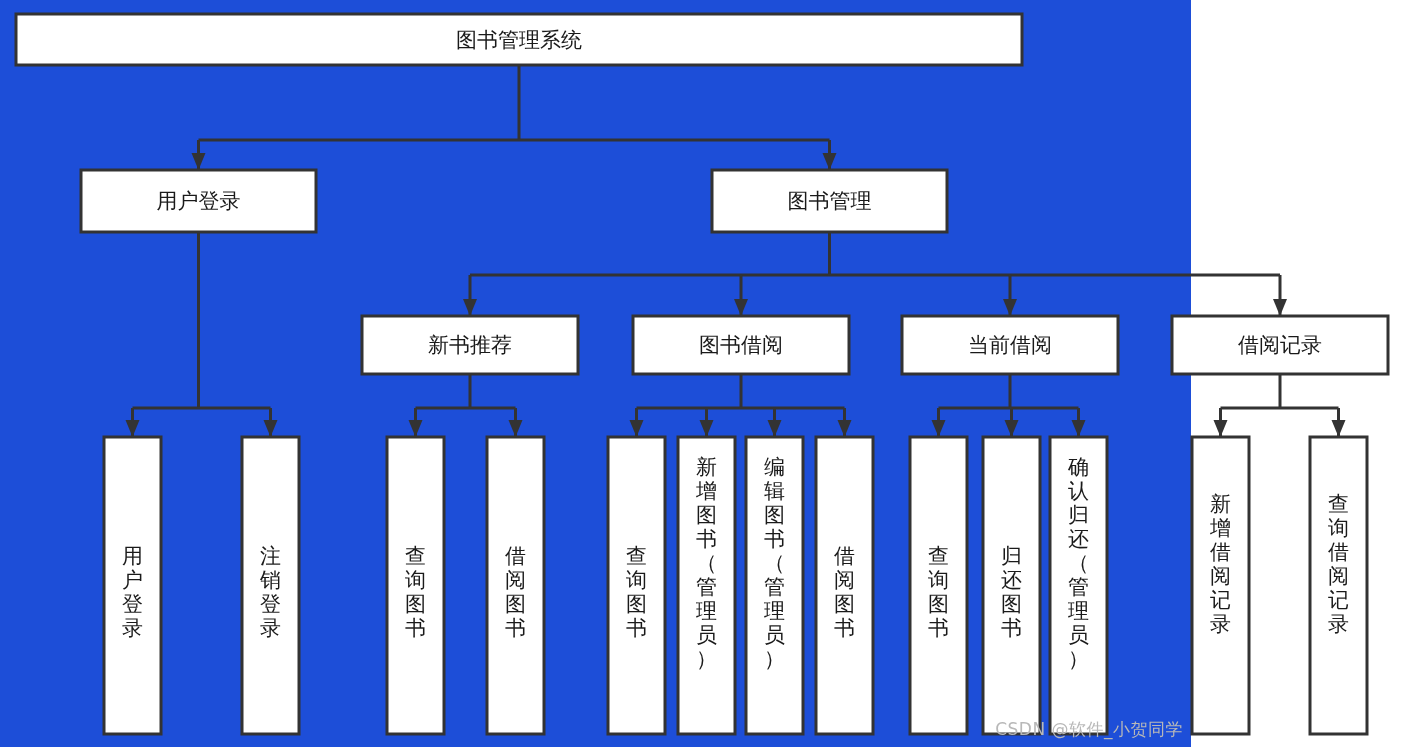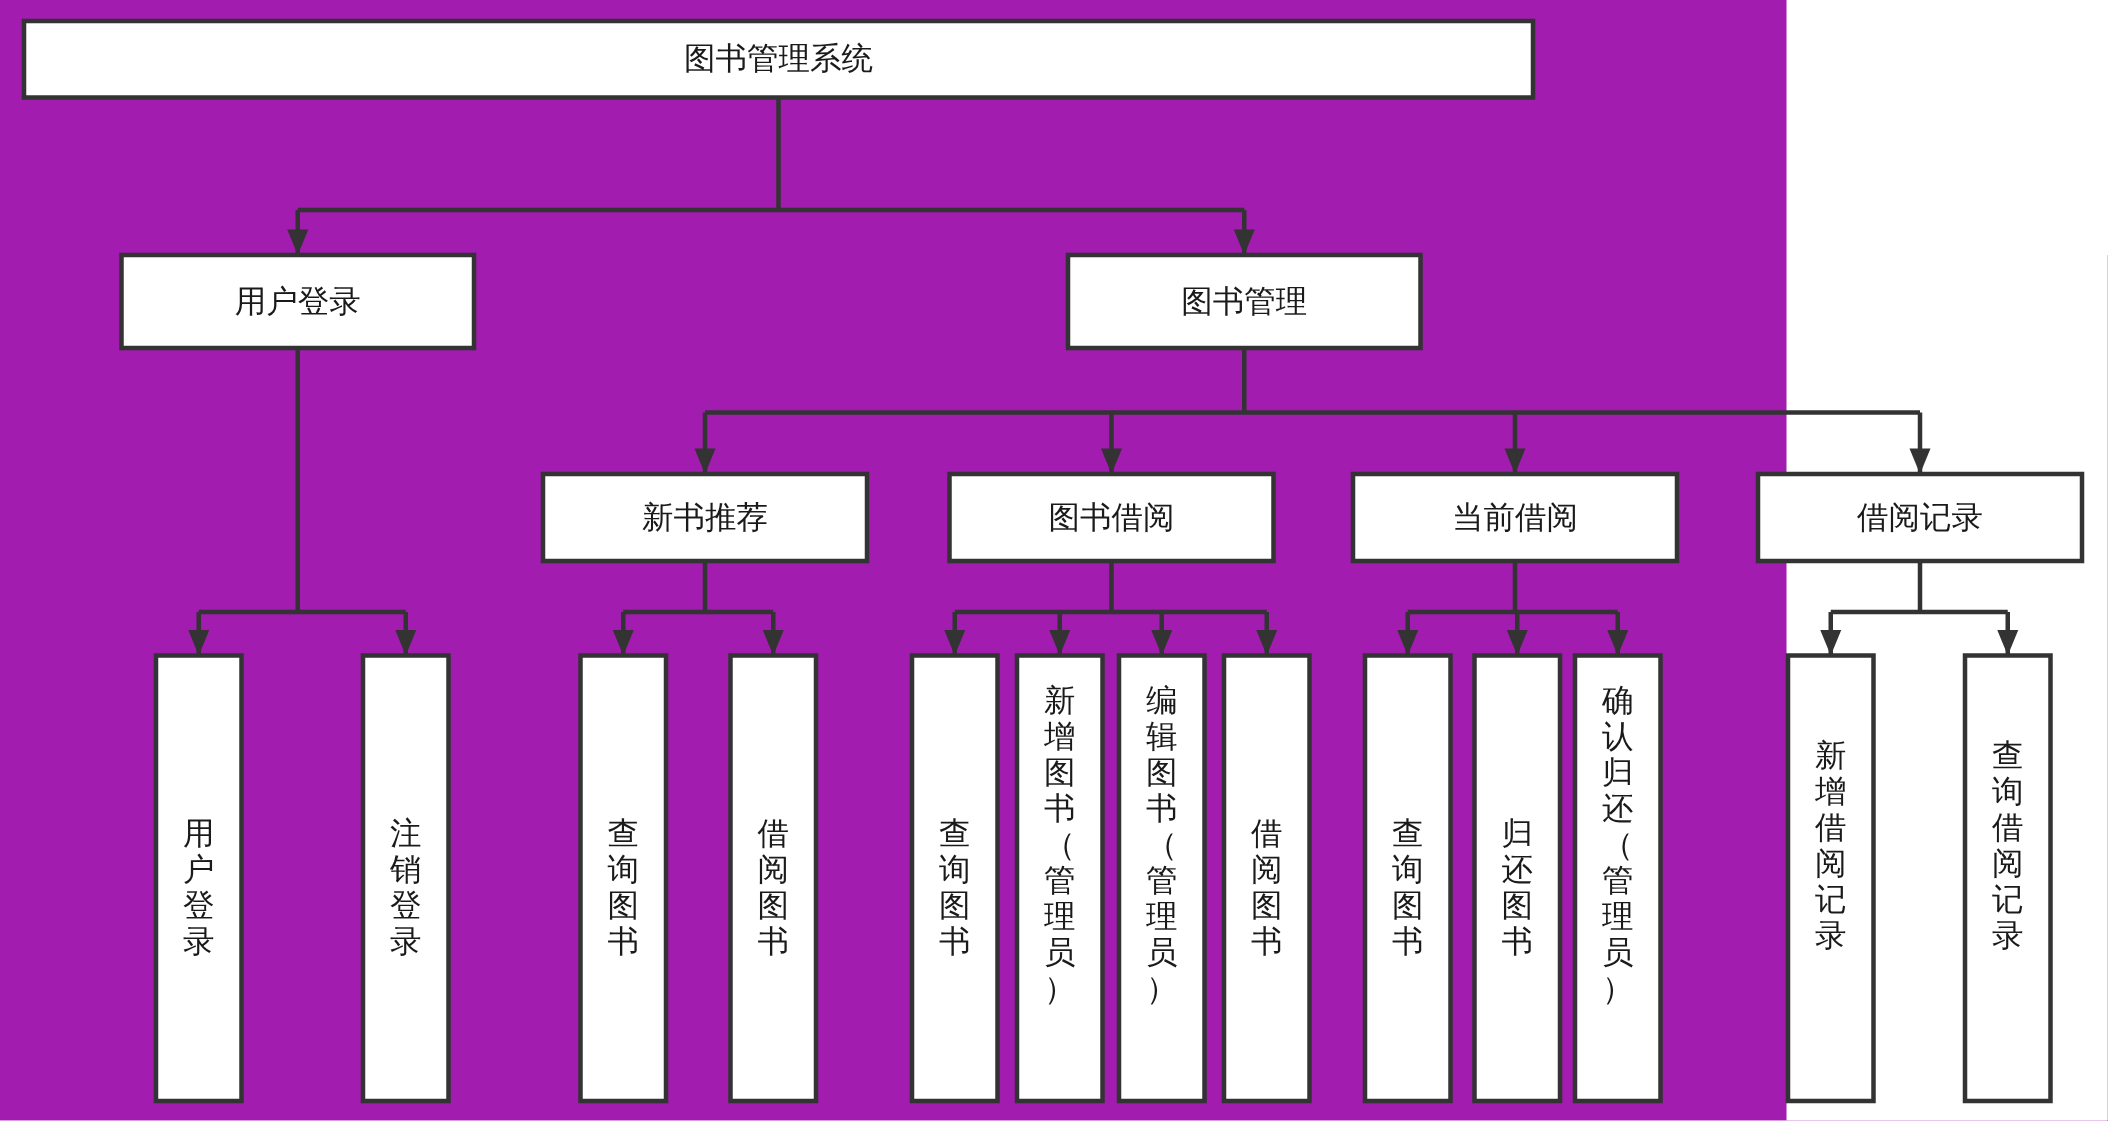--- a/index.html
+++ b/index.html
@@ -10,21 +10,21 @@
   body {
     width: 1405px;
     height: 747px;
     font-family: "DejaVu Sans", "Liberation Sans", sans-serif;
     overflow: hidden;
   }
   #diagram-root {
     position: relative;
     width: 1191px;
     height: 747px;
-    background: #a21caf;
+    background: #1d4ed8;
   }
   svg.diagram-canvas {
     position: absolute;
     top: 0;
     left: 0;
     width: 1405px;
     height: 747px;
   }
   .node-rect {
     fill: #ffffff;
@@ -204,14 +204,15 @@
           <text x="1220.5" y="510.5" class="node-label-v"><tspan x="1220.5" dy="0">新</tspan><tspan x="1220.5" dy="24">增</tspan><tspan x="1220.5" dy="24">借</tspan><tspan x="1220.5" dy="24">阅</tspan><tspan x="1220.5" dy="24">记</tspan><tspan x="1220.5" dy="24">录</tspan></text>
         </g>
         <g>
           <rect x="1310" y="437" width="57" height="297" class="node-rect"></rect>
           <text x="1338.5" y="510.5" class="node-label-v"><tspan x="1338.5" dy="0">查</tspan><tspan x="1338.5" dy="24">询</tspan><tspan x="1338.5" dy="24">借</tspan><tspan x="1338.5" dy="24">阅</tspan><tspan x="1338.5" dy="24">记</tspan><tspan x="1338.5" dy="24">录</tspan></text>
         </g>
       </g>
 
   </svg>
 
+  <div class="watermark">CSDN @软件_小贺同学</div>
 
 </div>
 
 </body></html>

